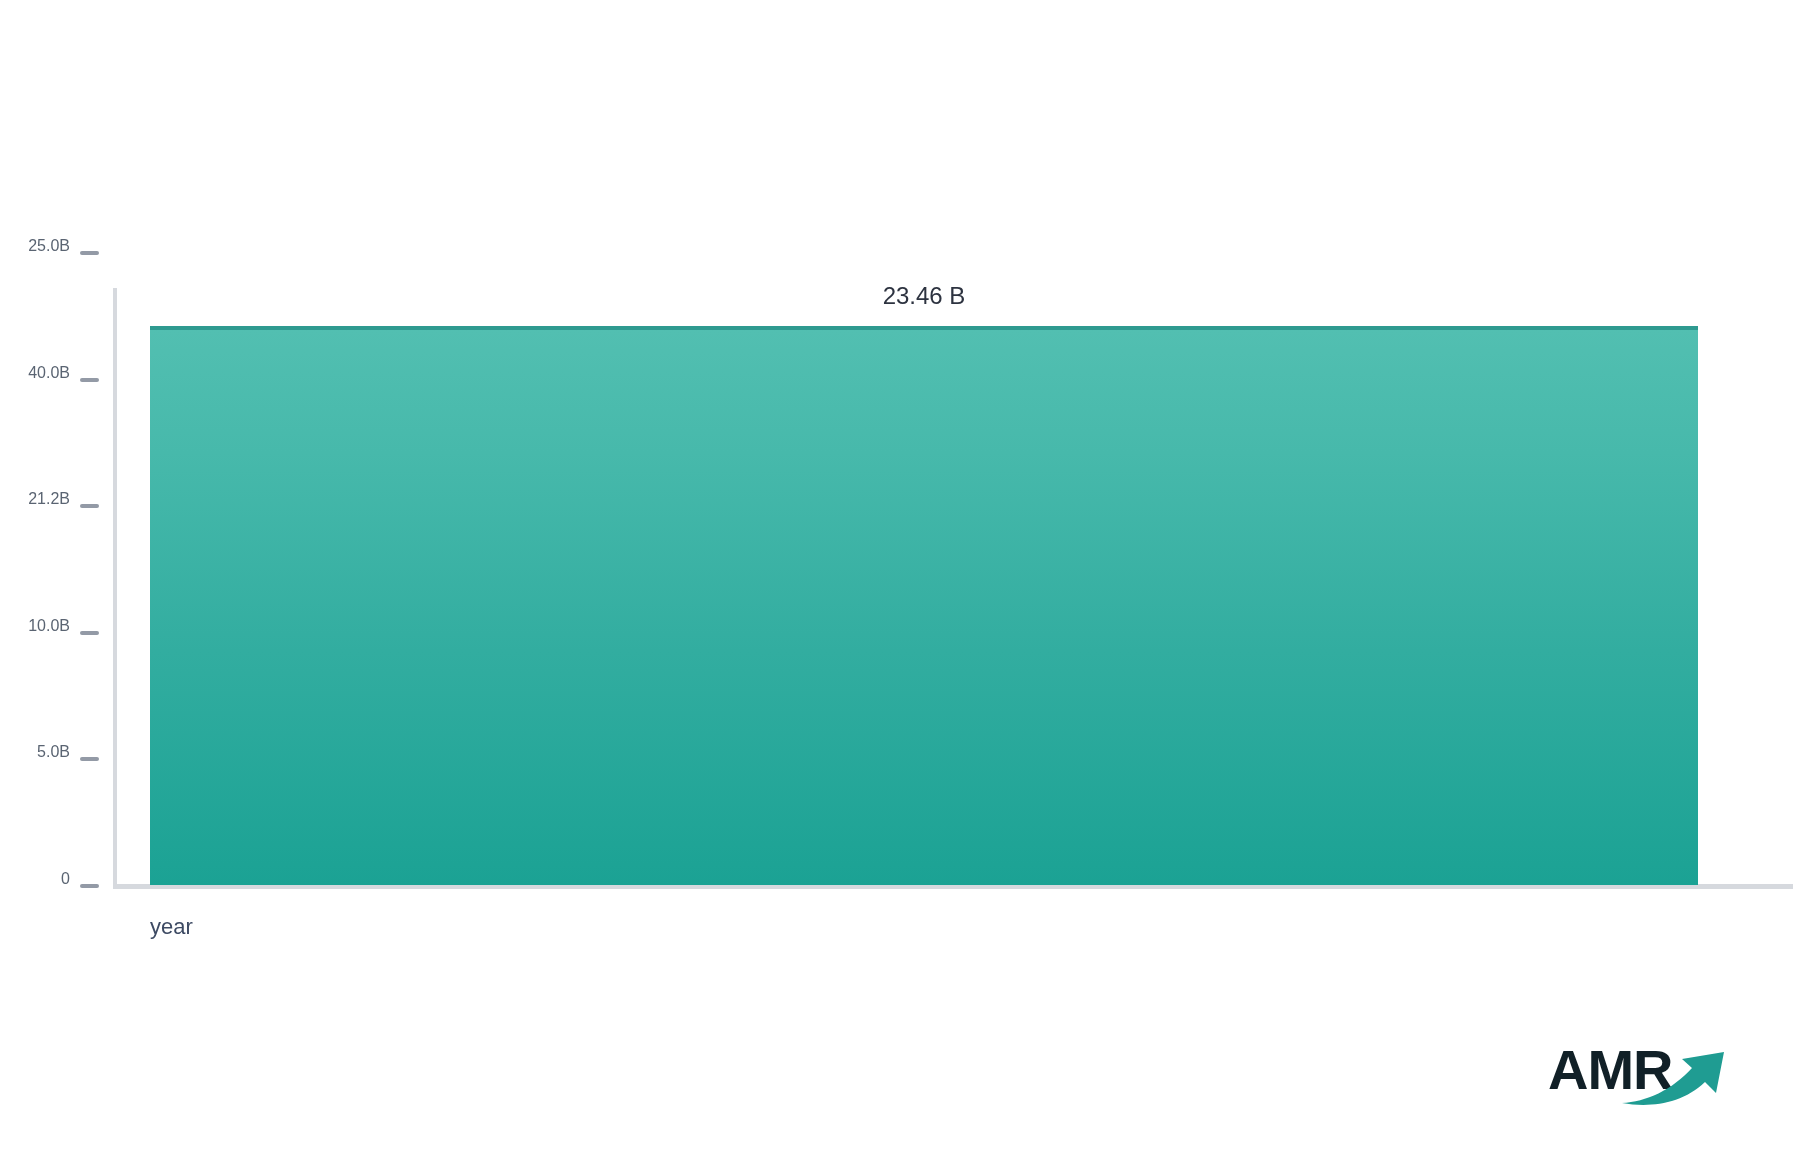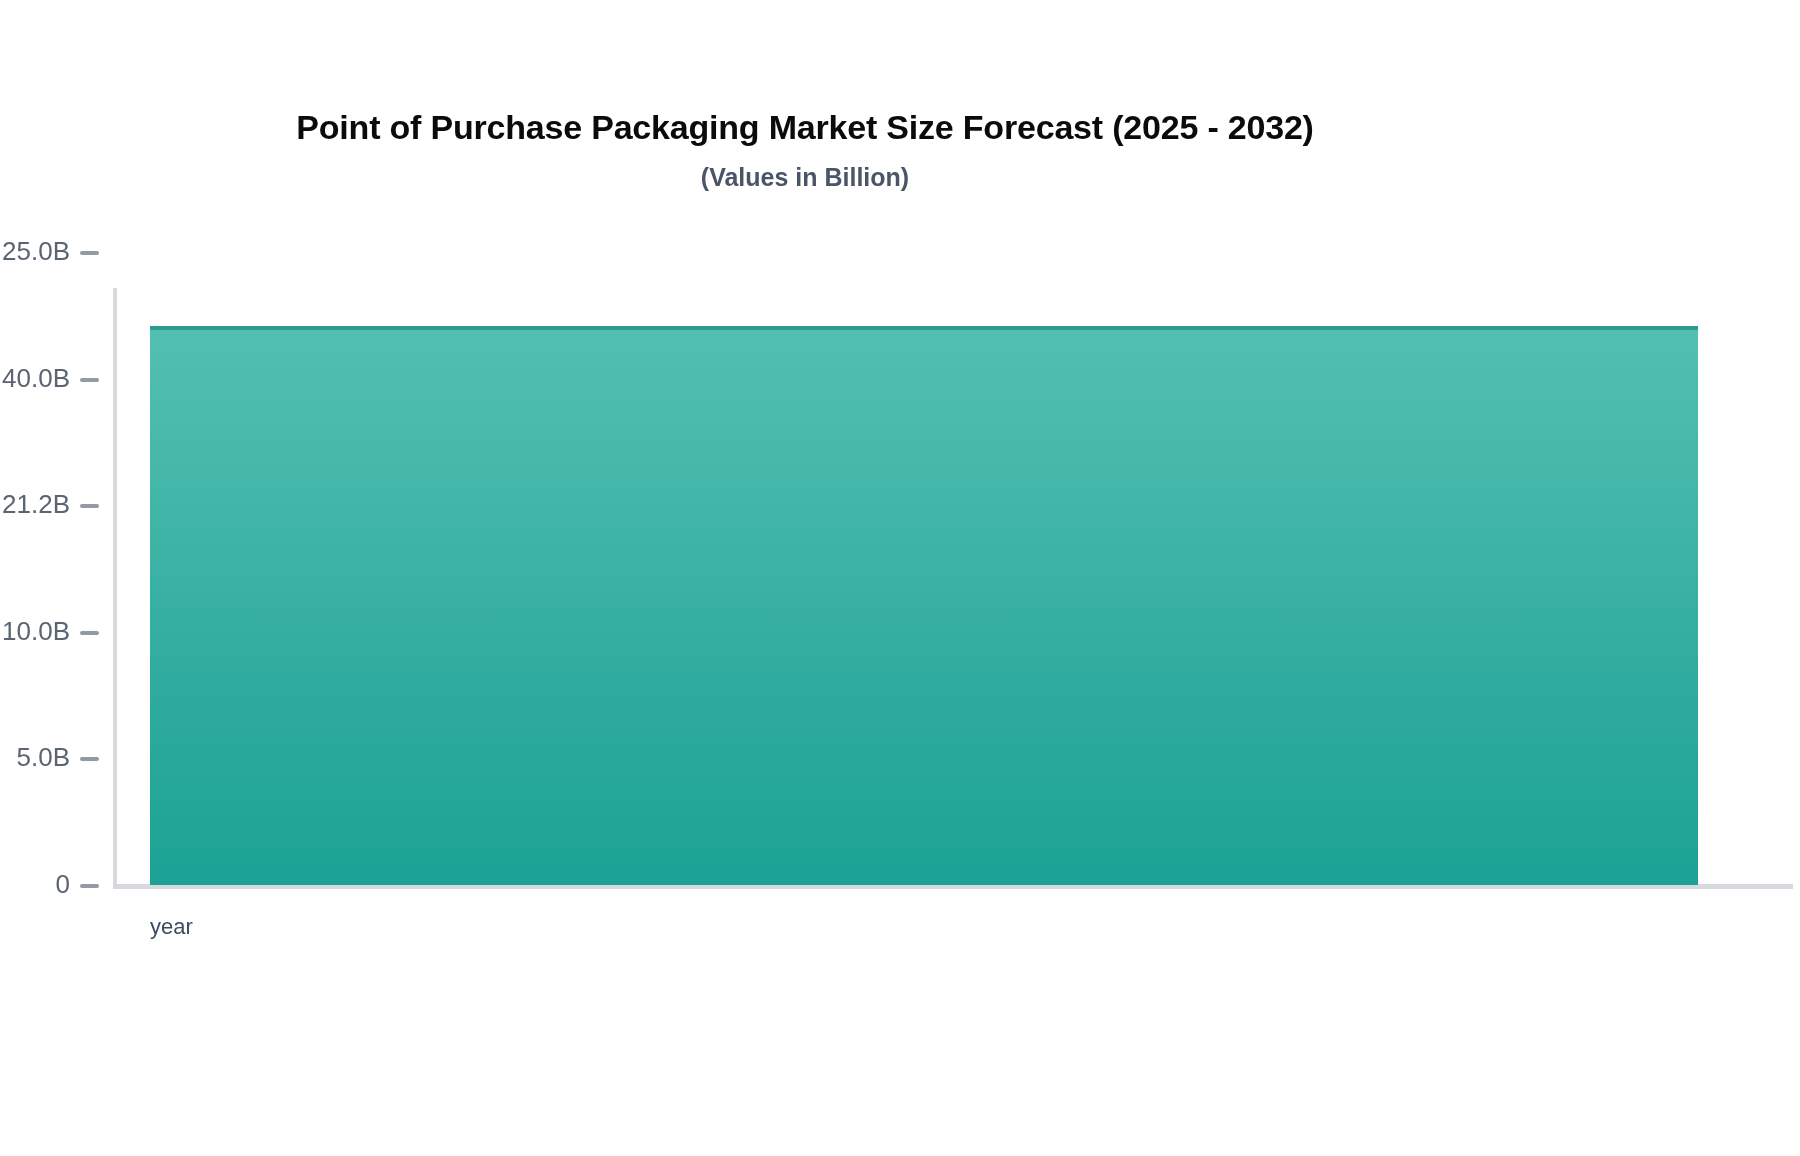--- a/index.html
+++ b/index.html
@@ -68,21 +68,21 @@
   .ytick {
     position: absolute;
     left: 0;
     width: 113px;
     height: 0;
   }
   .ytick .ylabel {
     position: absolute;
     right: 43px;
     top: -15px;
-    font-size: 26px;
+    font-size: 16px;
     color: #5a6472;
     text-align: center;
     white-space: nowrap;
     line-height: 1;
   }
   .ytick .ydash {
     position: absolute;
     right: 14px;
     top: -2px;
     width: 19px;
@@ -151,24 +151,20 @@
     top: 14px;
     width: 110px;
     height: 62px;
   }
 </style>
 </head>
 <body>
 
 <div id="page">
 
-  <div class="title-block">
-    <div class="chart-title">Point of Purchase Packaging Market Size Forecast (2025 - 2032)</div>
-    <div class="chart-subtitle">(Values in Billion)</div>
-  </div>
 
   <div class="axis-v"></div>
   <div class="axis-h"></div>
 
   <div id="yticks">
       <div class="ytick" style="top: 253px;">
         <div class="ylabel">25.0B</div>
         <div class="ydash"></div>
       </div>
       <div class="ytick" style="top: 379.6px;">
@@ -188,17 +184,25 @@
         <div class="ydash"></div>
       </div>
       <div class="ytick" style="top: 886px;">
         <div class="ylabel">0</div>
         <div class="ydash"></div>
       </div>
     </div>
 
   <div class="bar"></div>
 
+  <div class="bar-value">23.46 B</div>
 
   <div class="xlabel">year</div>
 
+  <div class="logo">
+    <div class="logo-text">AMR</div>
+    <svg class="logo-arrow" viewBox="0 0 110 62">
+      <path d="M2 57 C 26 56, 52 44, 72 22 L 62 13 L 104 6 L 96 47 L 85 36
+               C 62 58, 30 62, 2 57 Z" fill="#1f9c92"></path>
+    </svg>
+  </div>
 
 </div>
 
 </body></html>

